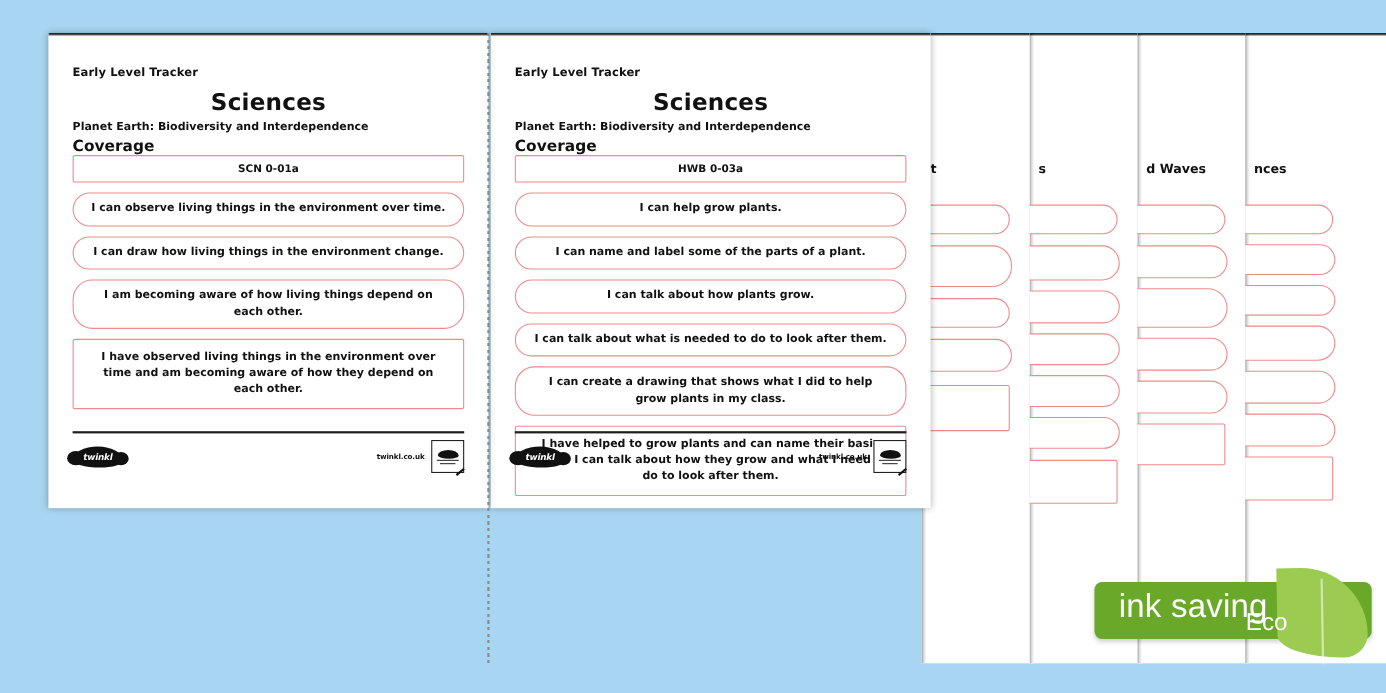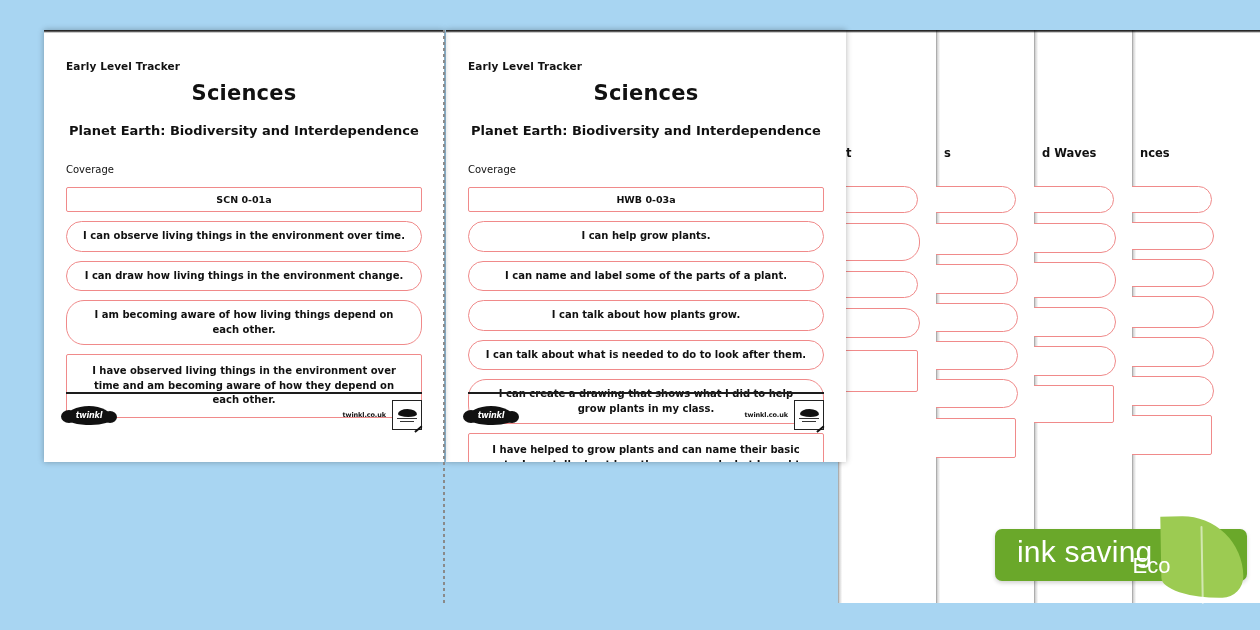--- a/index.html
+++ b/index.html
@@ -79,36 +79,35 @@
   }
   .subject-title {
     text-align: center;
     font-size: 21px;
     font-weight: 700;
     color: #111;
     margin-top: 9px;
     letter-spacing: 0.2px;
   }
   .topic-title {
-    text-align: center;
-    font-size: 13px;
-    font-weight: 700;
-    color: #111;
-    margin-top: 18px;
+    font-size: 10px;
+    font-weight: 700;
+    color: #111;
+    margin-top: 5px;
   }
   .coverage-label {
-    font-size: 10px;
-    font-weight: 400;
-    color: #111;
-    margin-top: 26px;
+    font-size: 14px;
+    font-weight: 700;
+    color: #111;
+    margin-top: 4px;
   }
 
   
   .code-box {
-    margin-top: 12px;
+    margin-top: 0;
     border: 1.6px solid #f08a8a;
     border-radius: 2px;
     background: #fff;
     padding: 6px 8px;
     text-align: center;
     font-size: 9.5px;
     font-weight: 700;
     color: #111;
   }
   .stmt-box {

